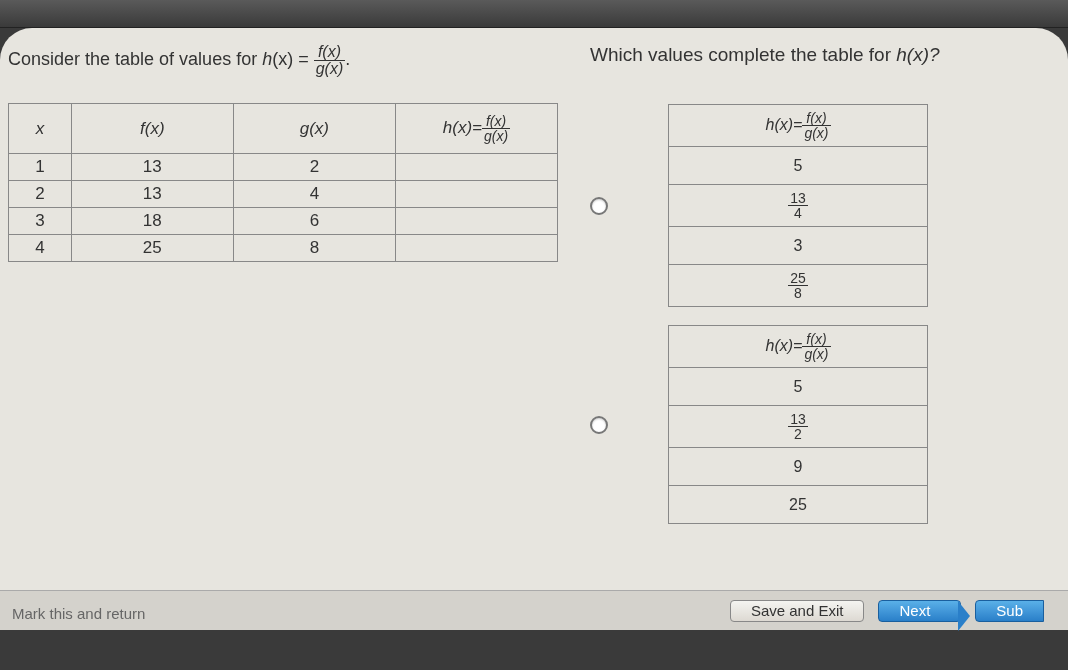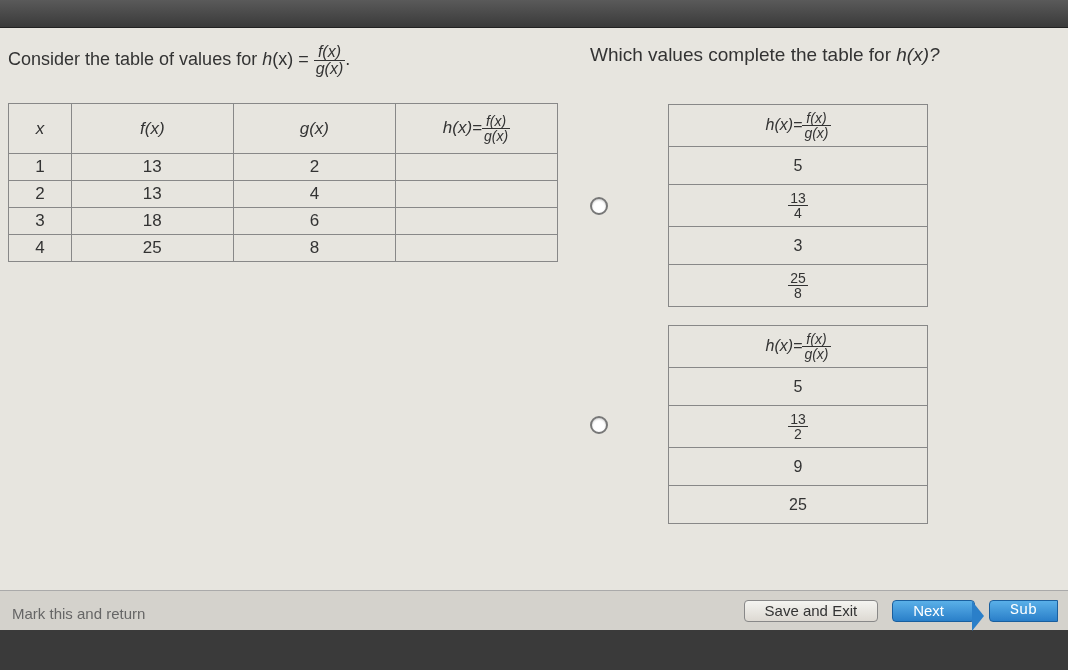--- a/index.html
+++ b/index.html
@@ -15,20 +15,21 @@
   height: 28px;
   background: linear-gradient(#5a5a5a, #3a3a3a);
   border-bottom: 1px solid #222;
 }
 .page {
   background: #e7e5df;
   height: 602px;
   padding: 16px 0 0 0;
   position: relative;
   display: flex;
+  border-radius: 32px;
 }
 .left-col {
   width: 560px;
   padding-left: 8px;
 }
 .right-col {
   flex: 1;
   padding-left: 30px;
   padding-right: 10px;
 }
@@ -102,21 +103,21 @@
 
 .footer {
   position: absolute;
   bottom: 0; left: 0; right: 0;
   height: 40px;
   background: #d4d2cc;
   border-top: 1px solid #aaa;
   display: flex;
   justify-content: flex-end;
   align-items: center;
-  padding-right: 10px;
+  padding-right: 24px;
 }
 .mark {
   position: absolute;
   left: 12px;
   bottom: 8px;
   font-size: 15px;
   color: #666;
 }
 .btn {
   height: 22px;
@@ -145,21 +146,20 @@
   width: 0; height: 0;
   border-top: 15px solid transparent;
   border-bottom: 15px solid transparent;
   border-left: 12px solid #2a7fc9;
 }
 .btn.sub {
   background: linear-gradient(#5ab0e8, #2a7fc9);
   color: #fff;
   border-color: #1a5f9e;
   border-radius: 4px 0 0 4px;
-  font-family: Liberation Mono, monospace;
 }
 </style>
 </head>
 <body>
 
 <div class="top-bar"></div>
 
 <div class="page">
 
   <div class="left-col">

